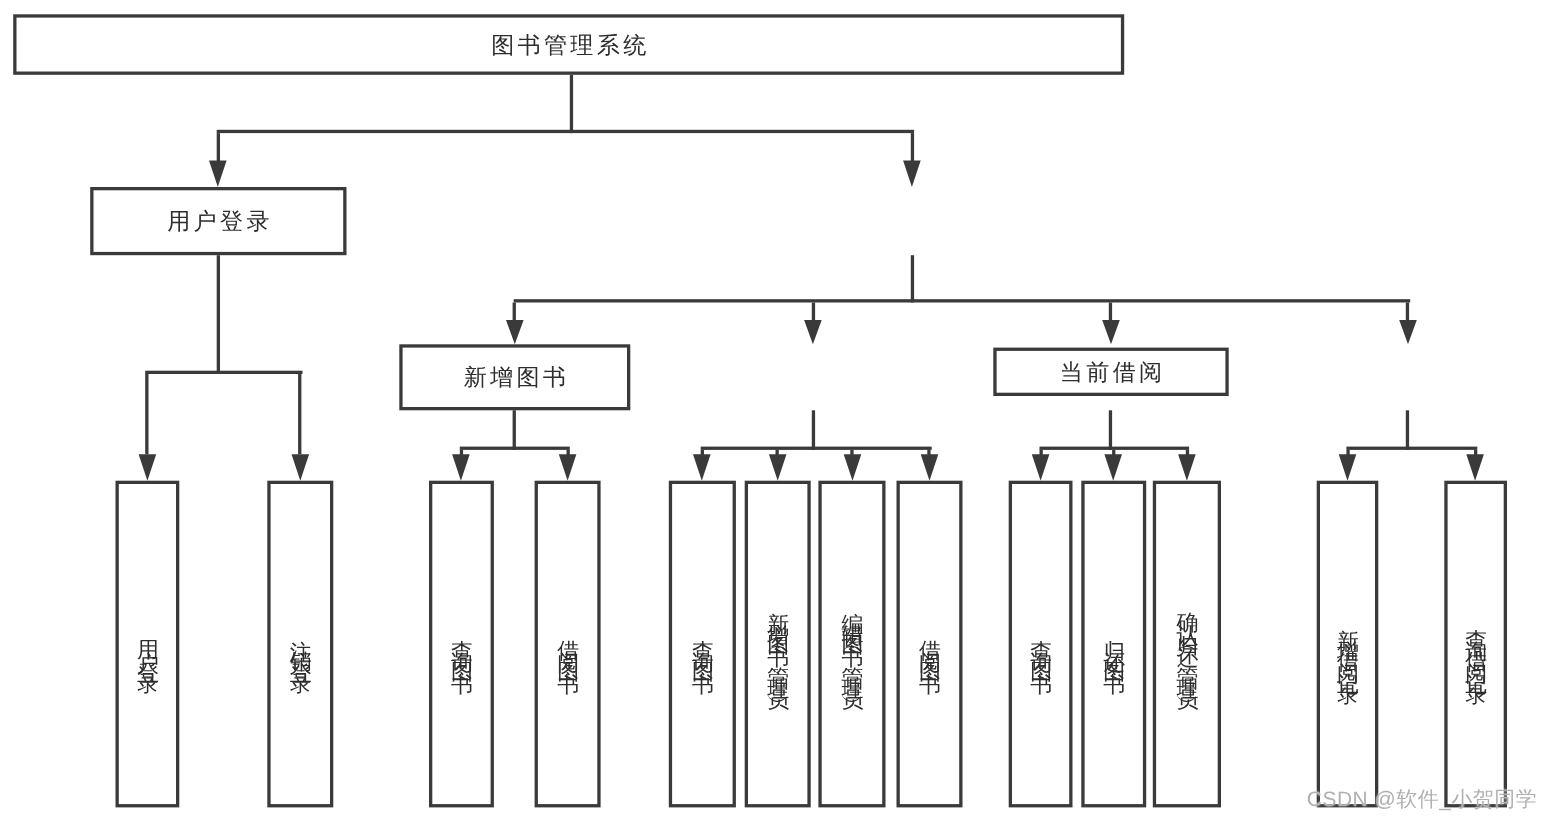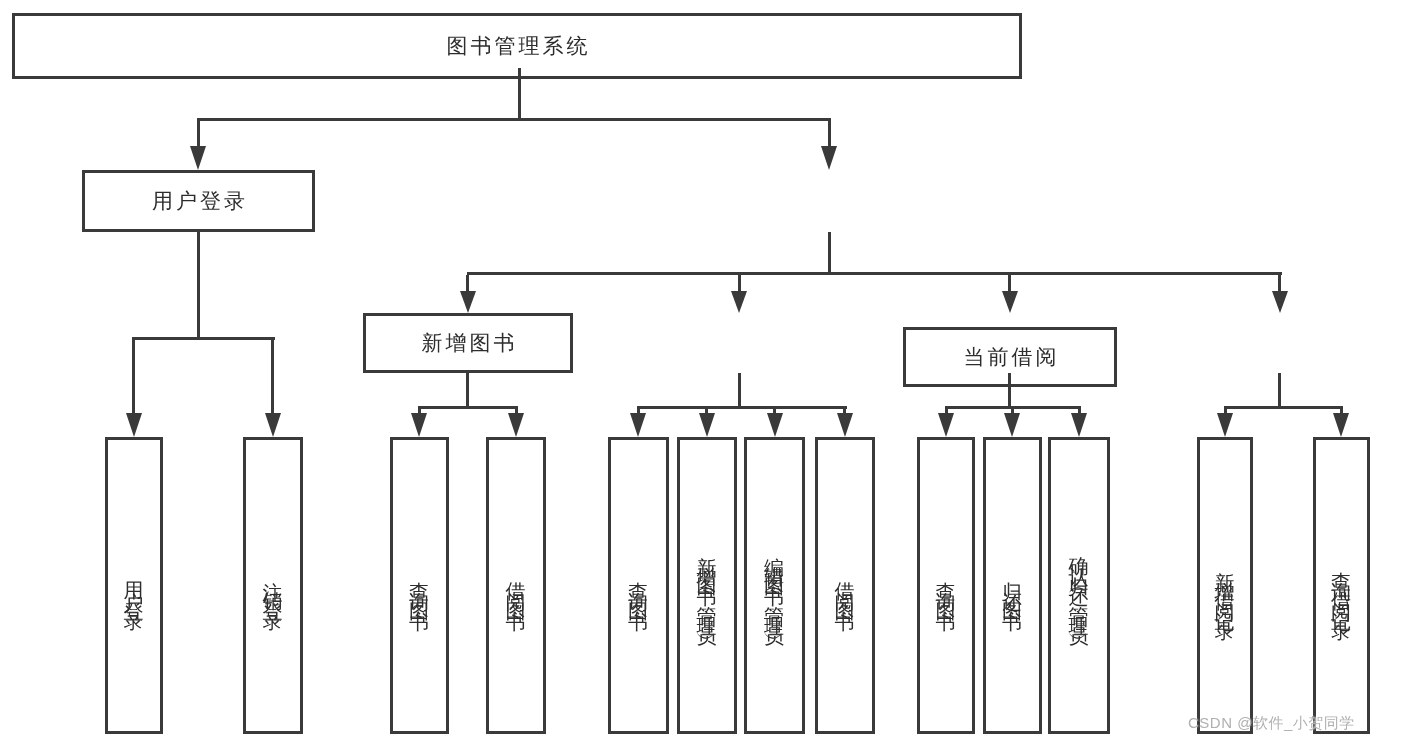--- a/index.html
+++ b/index.html
@@ -43,34 +43,34 @@
   .tri{
     position:absolute;width:0;height:0;
     border-left:8px solid transparent;
     border-right:8px solid transparent;
     border-top:24px solid var(--line);
   }
   .tri.sm{border-top-width:22px;}
   #watermark{
     position:absolute;
     left:1188px;top:714px;
-    font-size:15px;
+    font-size:19px;
     letter-spacing:0.5px;
     color:var(--wm);
     white-space:nowrap;
     z-index:10;
     text-shadow:0 0 2px #ffffff;
   }
 </style>
 </head>
 <body>
 
 <div id="canvas">
 
-  <div class="box" style="left:12px;top:13px;width:1010px;height:66px">图书管理系统</div>
+  <div class="box" style="left:12px;top:13px;width:1010px;height:55px">图书管理系统</div>
 
   <div class="ln" style="left:518px;top:68px;width:3px;height:53px"></div>
   <div class="ln" style="left:197px;top:118px;width:634px;height:3px"></div>
   <div class="ln" style="left:197px;top:121px;width:3px;height:26px"></div>
   <div class="tri" style="left:190px;top:146px"></div>
   <div class="ln" style="left:828px;top:121px;width:3px;height:26px"></div>
   <div class="tri" style="left:821px;top:146px"></div>
 
   <div class="box" style="left:82px;top:170px;width:233px;height:62px">用户登录</div>
 
@@ -86,21 +86,21 @@
   <div class="ln" style="left:466px;top:275px;width:3px;height:16px"></div>
   <div class="tri sm" style="left:460px;top:291px"></div>
   <div class="ln" style="left:738px;top:275px;width:3px;height:16px"></div>
   <div class="tri sm" style="left:731px;top:291px"></div>
   <div class="ln" style="left:1008px;top:275px;width:3px;height:16px"></div>
   <div class="tri sm" style="left:1002px;top:291px"></div>
   <div class="ln" style="left:1278px;top:275px;width:3px;height:16px"></div>
   <div class="tri sm" style="left:1272px;top:291px"></div>
 
   <div class="box" style="left:363px;top:313px;width:210px;height:60px">新增图书</div>
-  <div class="box" style="left:903px;top:327px;width:214px;height:60px">当前借阅</div>
+  <div class="box" style="left:903px;top:316px;width:214px;height:44px">当前借阅</div>
 
   <div class="ln" style="left:466px;top:373px;width:3px;height:36px"></div>
   <div class="ln" style="left:418px;top:406px;width:100px;height:3px"></div>
   <div class="ln" style="left:418px;top:409px;width:3px;height:5px"></div>
   <div class="tri" style="left:411px;top:413px"></div>
   <div class="ln" style="left:515px;top:409px;width:3px;height:5px"></div>
   <div class="tri" style="left:508px;top:413px"></div>
 
   <div class="ln" style="left:738px;top:373px;width:3px;height:36px"></div>
   <div class="ln" style="left:637px;top:406px;width:210px;height:3px"></div>

